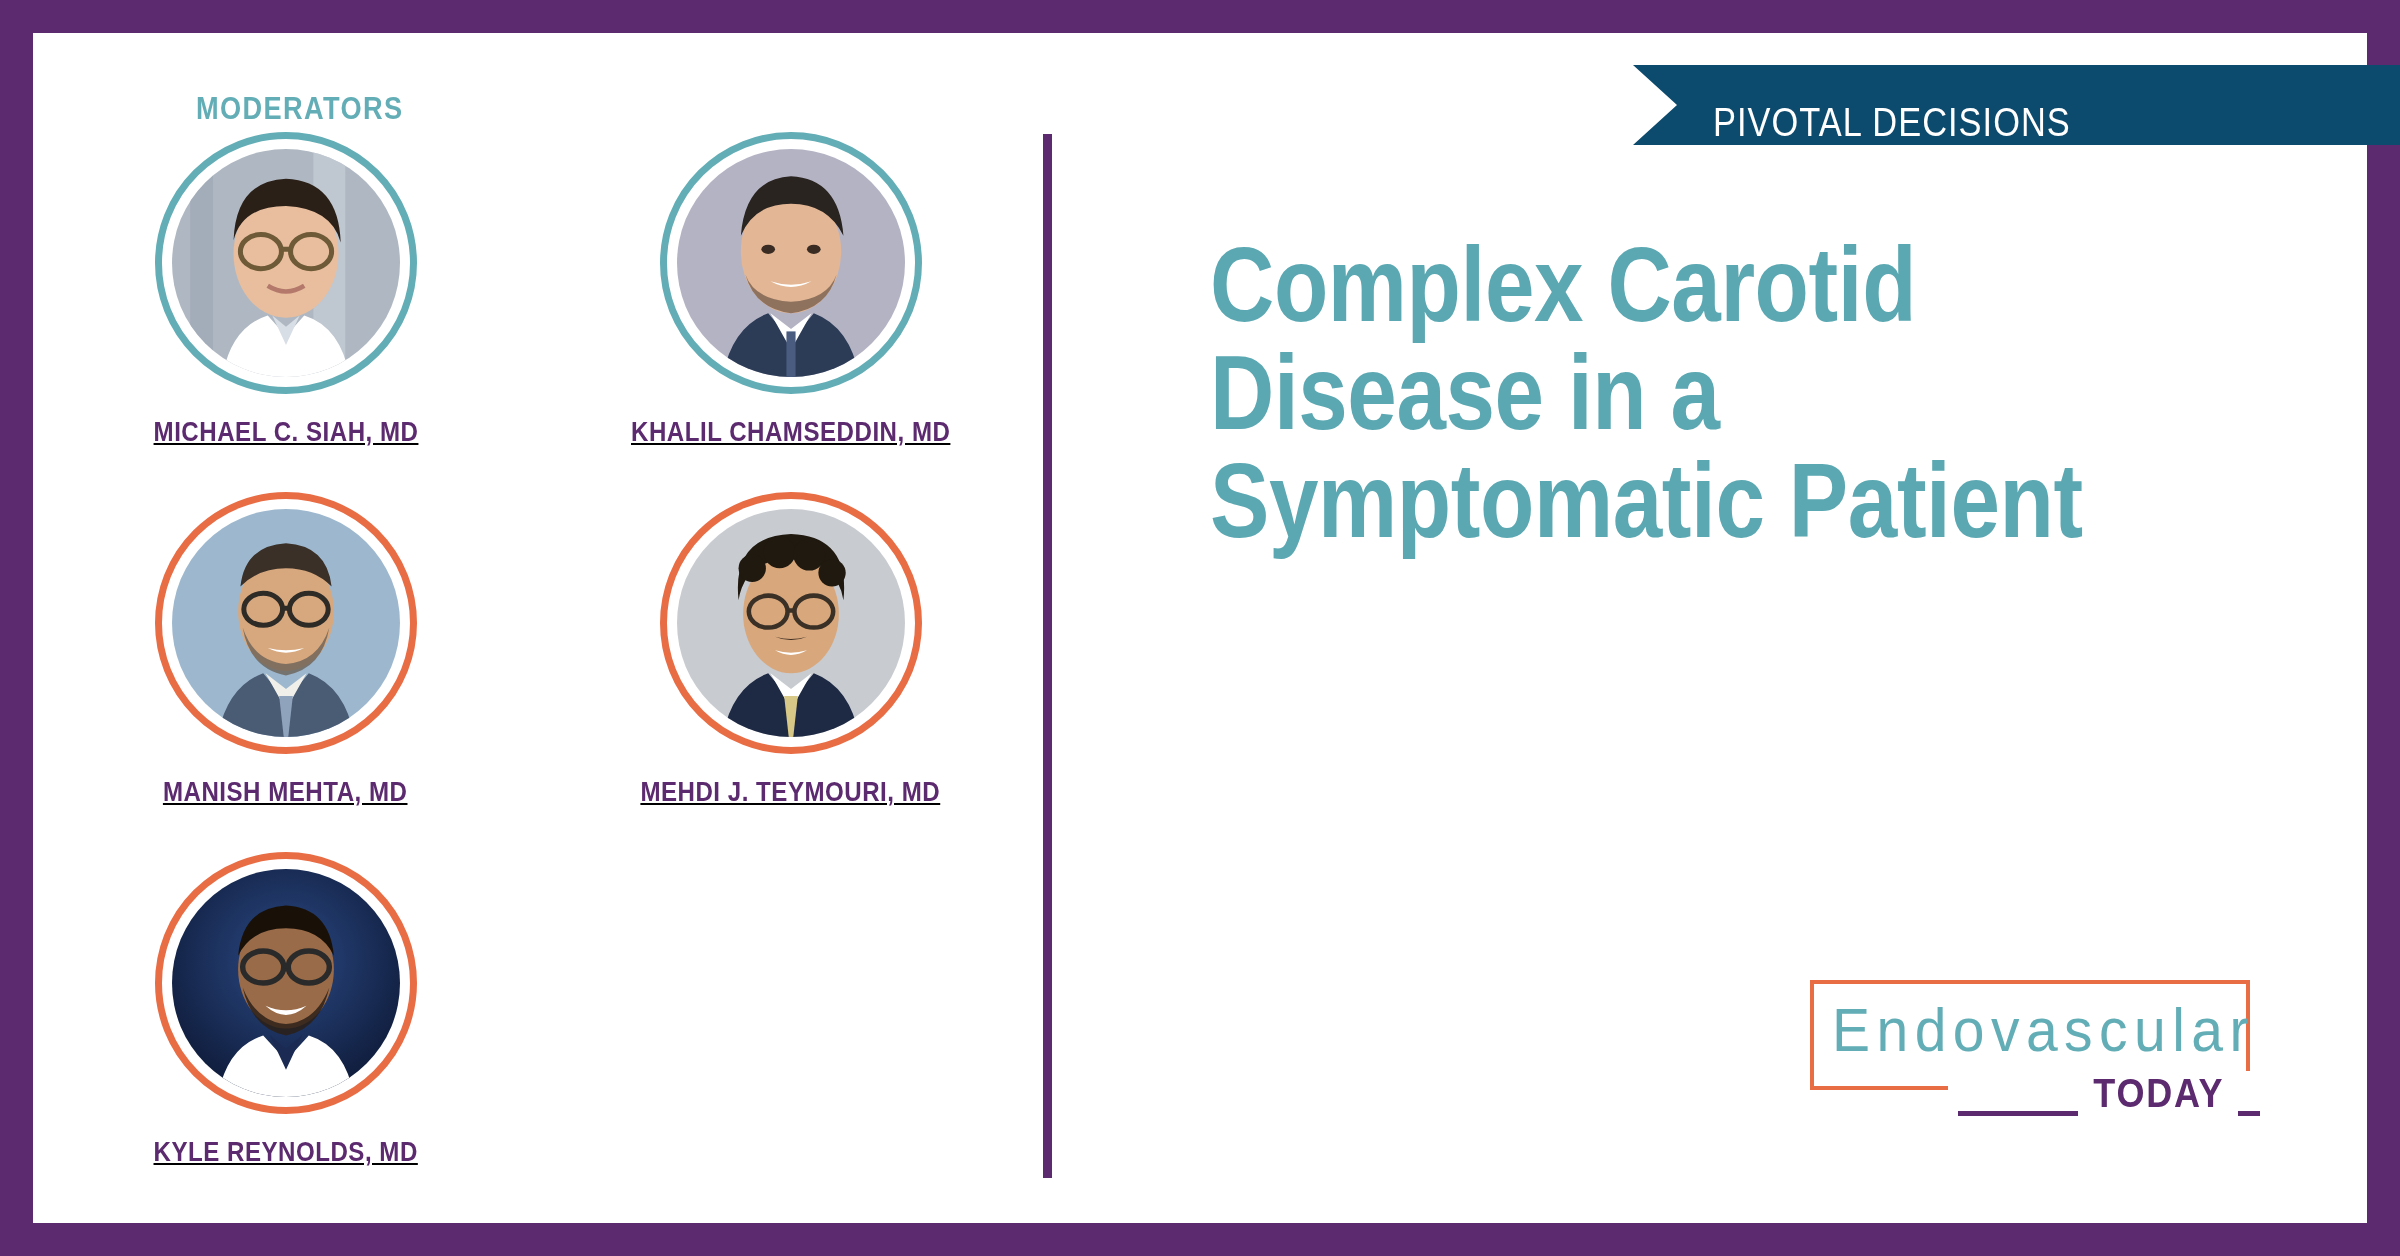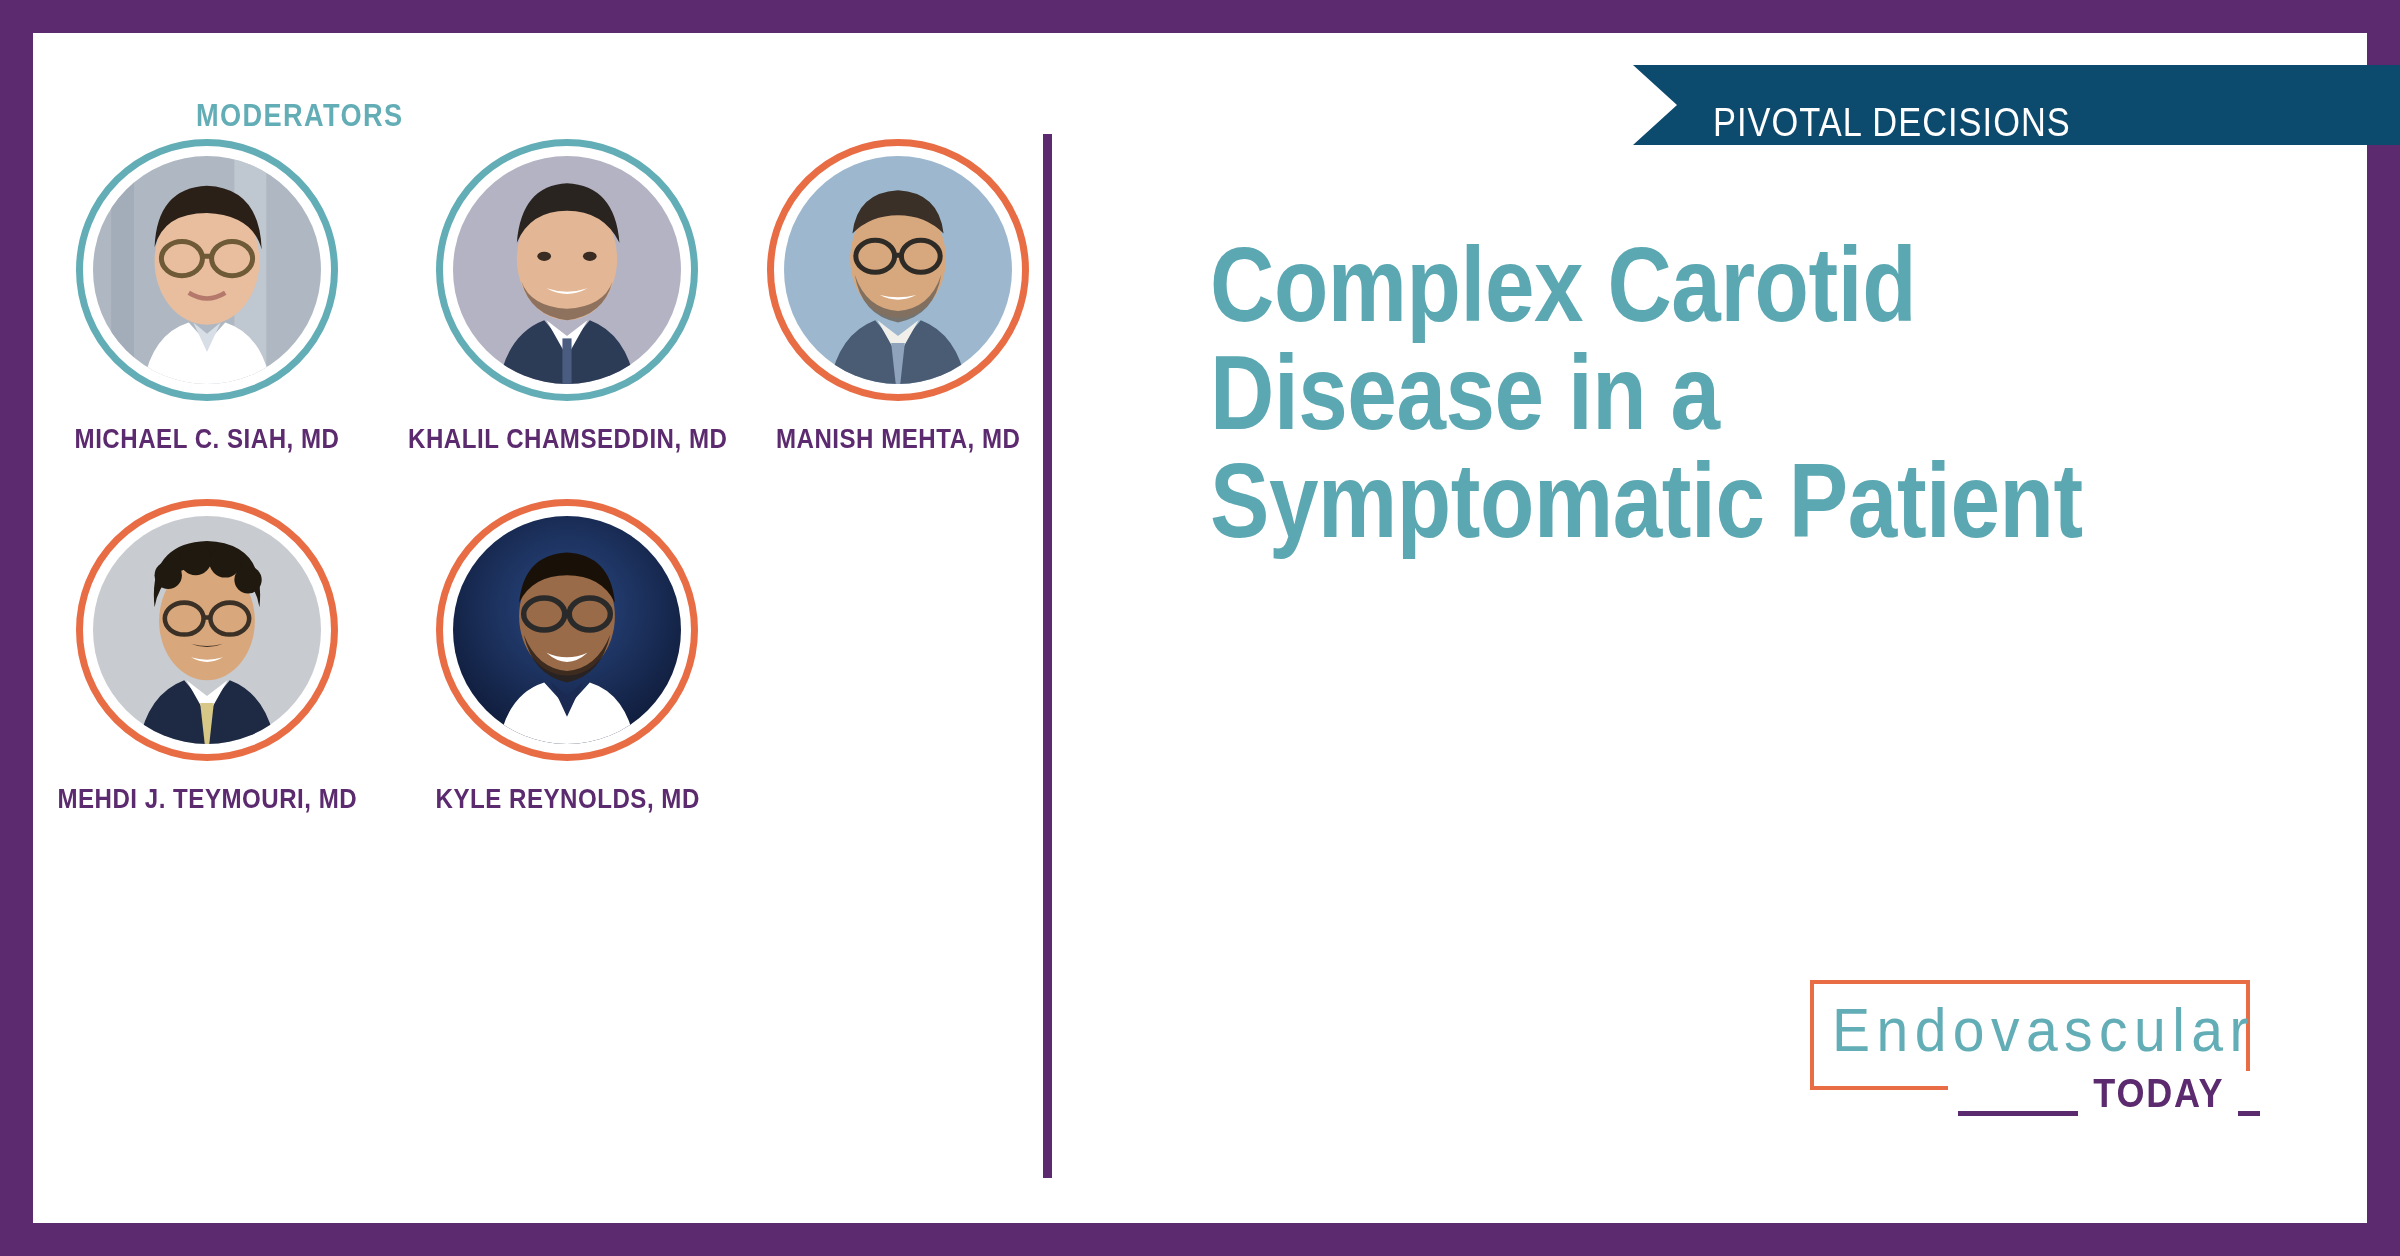--- a/index.html
+++ b/index.html
@@ -83,21 +83,21 @@
     letter-spacing: 1.2px;
     transform: scaleX(0.86);
     transform-origin: left center;
     white-space: nowrap;
   }
 
   
   .left-panel {
     position: absolute;
     left: 33px;
-    top: 39px;
+    top: 32px;
     width: 1168px;
     height: 1190px;
   }
 
   .moderators-label {
     position: absolute;
     left: 163px;
     top: 58px;
     color: #63AEB6;
     font-family: "Liberation Sans Narrow", "Liberation Sans", sans-serif;
@@ -108,22 +108,23 @@
     transform-origin: left center;
     white-space: nowrap;
   }
 
   .people-grid {
     position: absolute;
     left: 0;
     top: 100px;
     width: 1010px;
     display: grid;
-    grid-template-columns: 1fr 1fr 1fr;
+    grid-template-columns: 1fr 1fr;
     grid-auto-rows: 360px;
+    text-decoration: underline;
   }
 
   .person {
     display: flex;
     flex-direction: column;
     align-items: center;
     justify-content: flex-start;
   }
 
   .avatar-ring {

